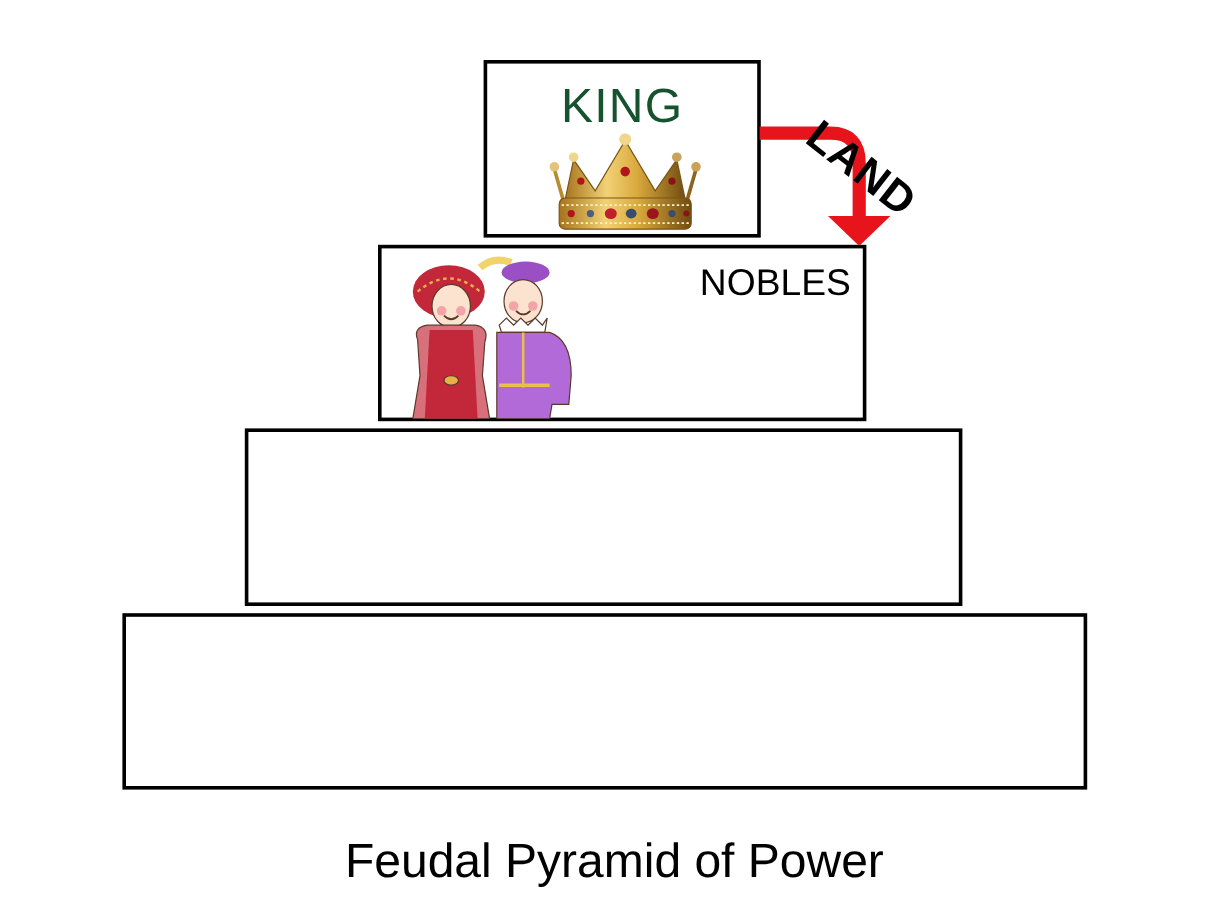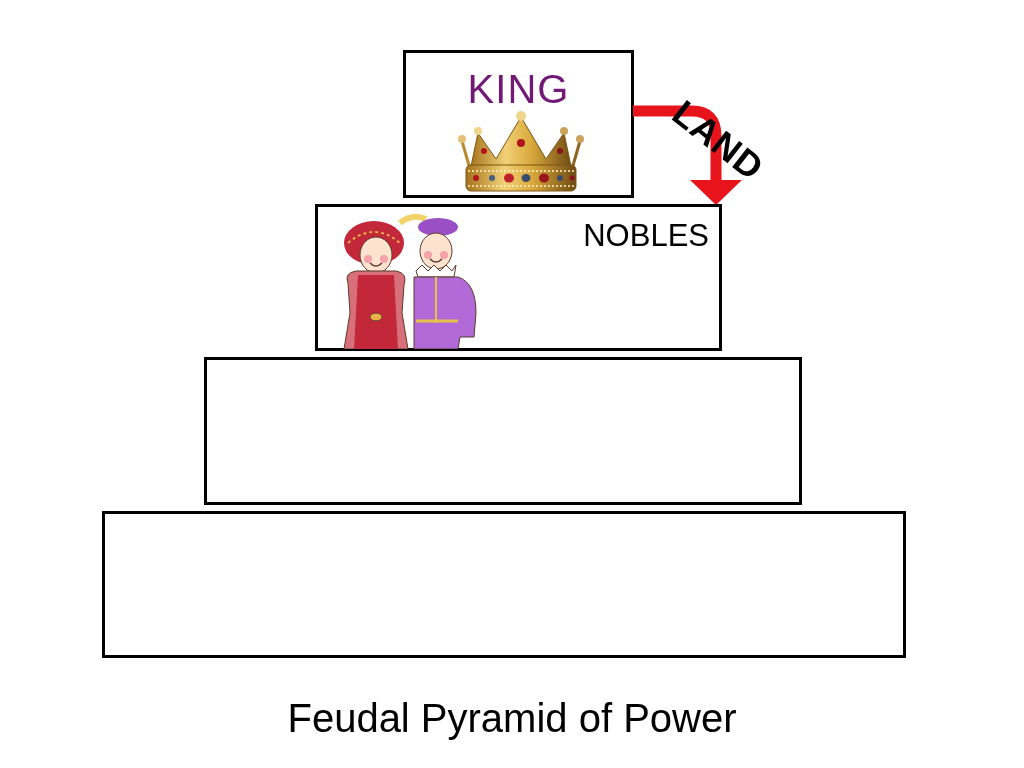--- a/index.html
+++ b/index.html
@@ -4,21 +4,21 @@
 <style>
   html, body { margin:0; padding:0; background:#ffffff; }
   body { width:1024px; height:768px; position:relative; overflow:hidden;
          font-family: "Liberation Sans", "DejaVu Sans", sans-serif; }
   .tier { position:absolute; box-sizing:border-box; border:3px solid #000; background:#fff; }
   #tier-king { left:403px; top:50px; width:231px; height:148px; }
   #tier-nobles { left:315px; top:204px; width:407px; height:147px; }
   #tier-3 { left:204px; top:357px; width:598px; height:148px; }
   #tier-4 { left:102px; top:511px; width:804px; height:147px; }
   .king-label { position:absolute; left:0; right:0; top:14px; text-align:center;
-                font-size:40px; line-height:44px; color:#701a75; letter-spacing:1px; }
+                font-size:40px; line-height:44px; color:#14532d; letter-spacing:1px; }
   .nobles-label { position:absolute; right:10px; top:12px; font-size:31px; line-height:34px; color:#000; }
   .crown { position:absolute; left:50px; top:58px; width:130px; height:84px; }
   .nobles-art { position:absolute; left:16px; top:6px; width:152px; height:136px; }
   .arrow { position:absolute; left:630px; top:100px; width:120px; height:110px; }
   .land { position:absolute; left:690px; top:92px; font-size:36px; font-weight:bold; color:#000;
           transform:rotate(38deg); transform-origin:left top; letter-spacing:1px; }
   .title { position:absolute; left:0; right:0; top:688px; text-align:center;
            font-size:40px; line-height:60px; color:#000; }
 </style>
 </head>

